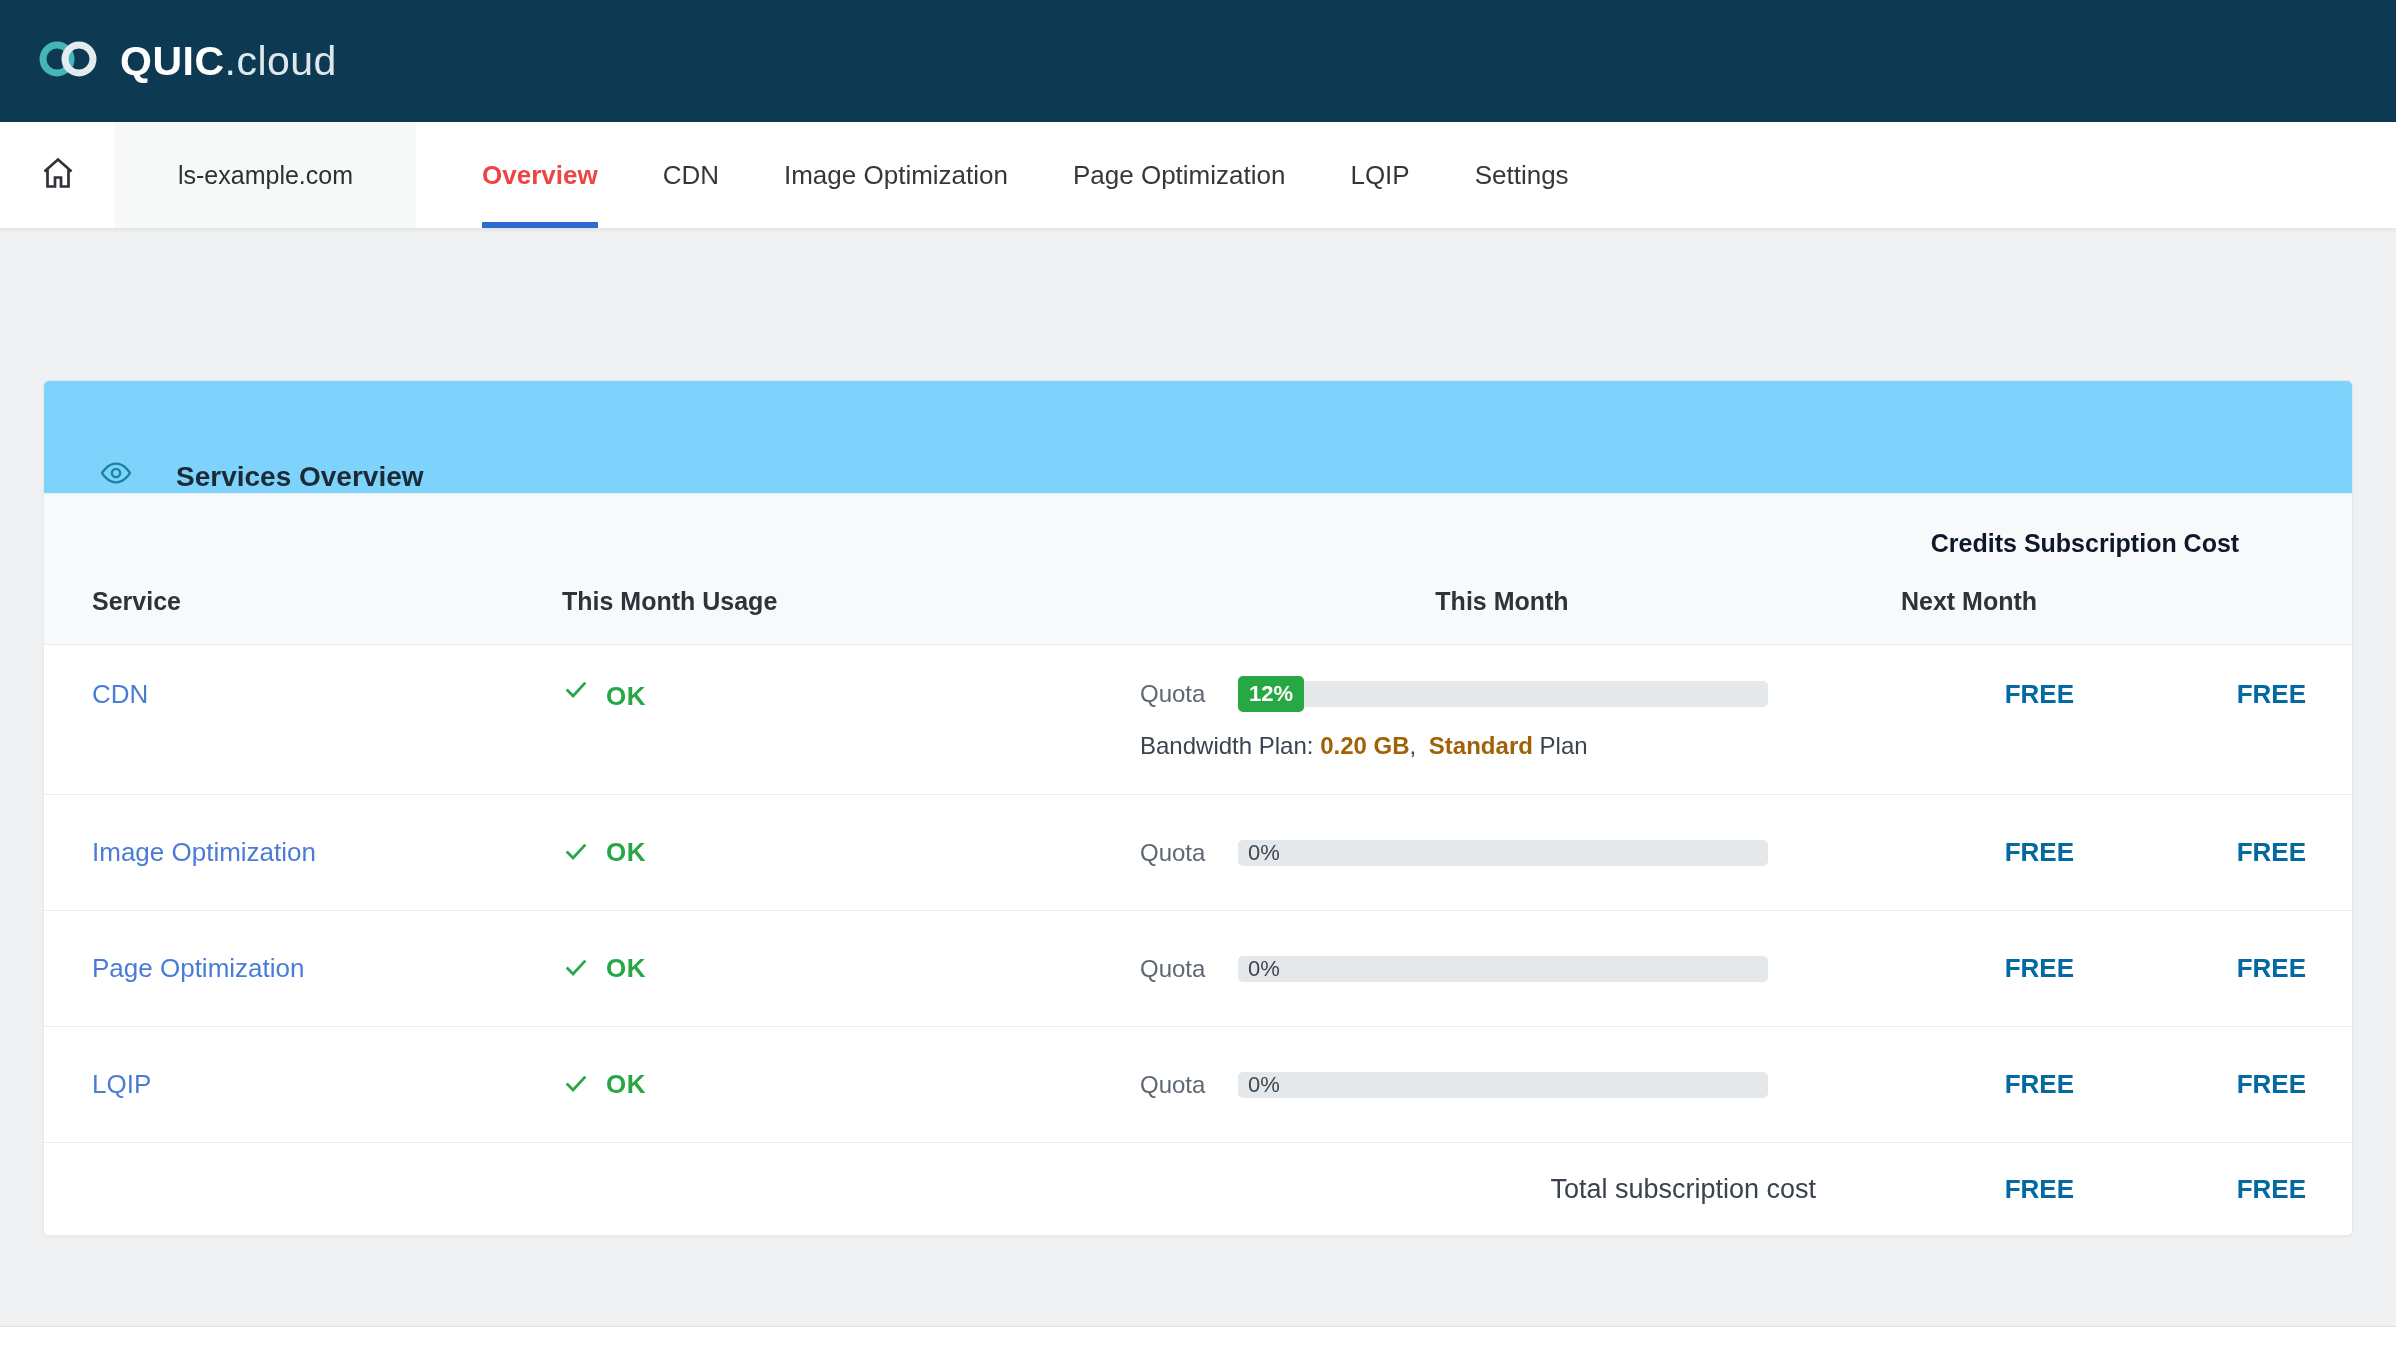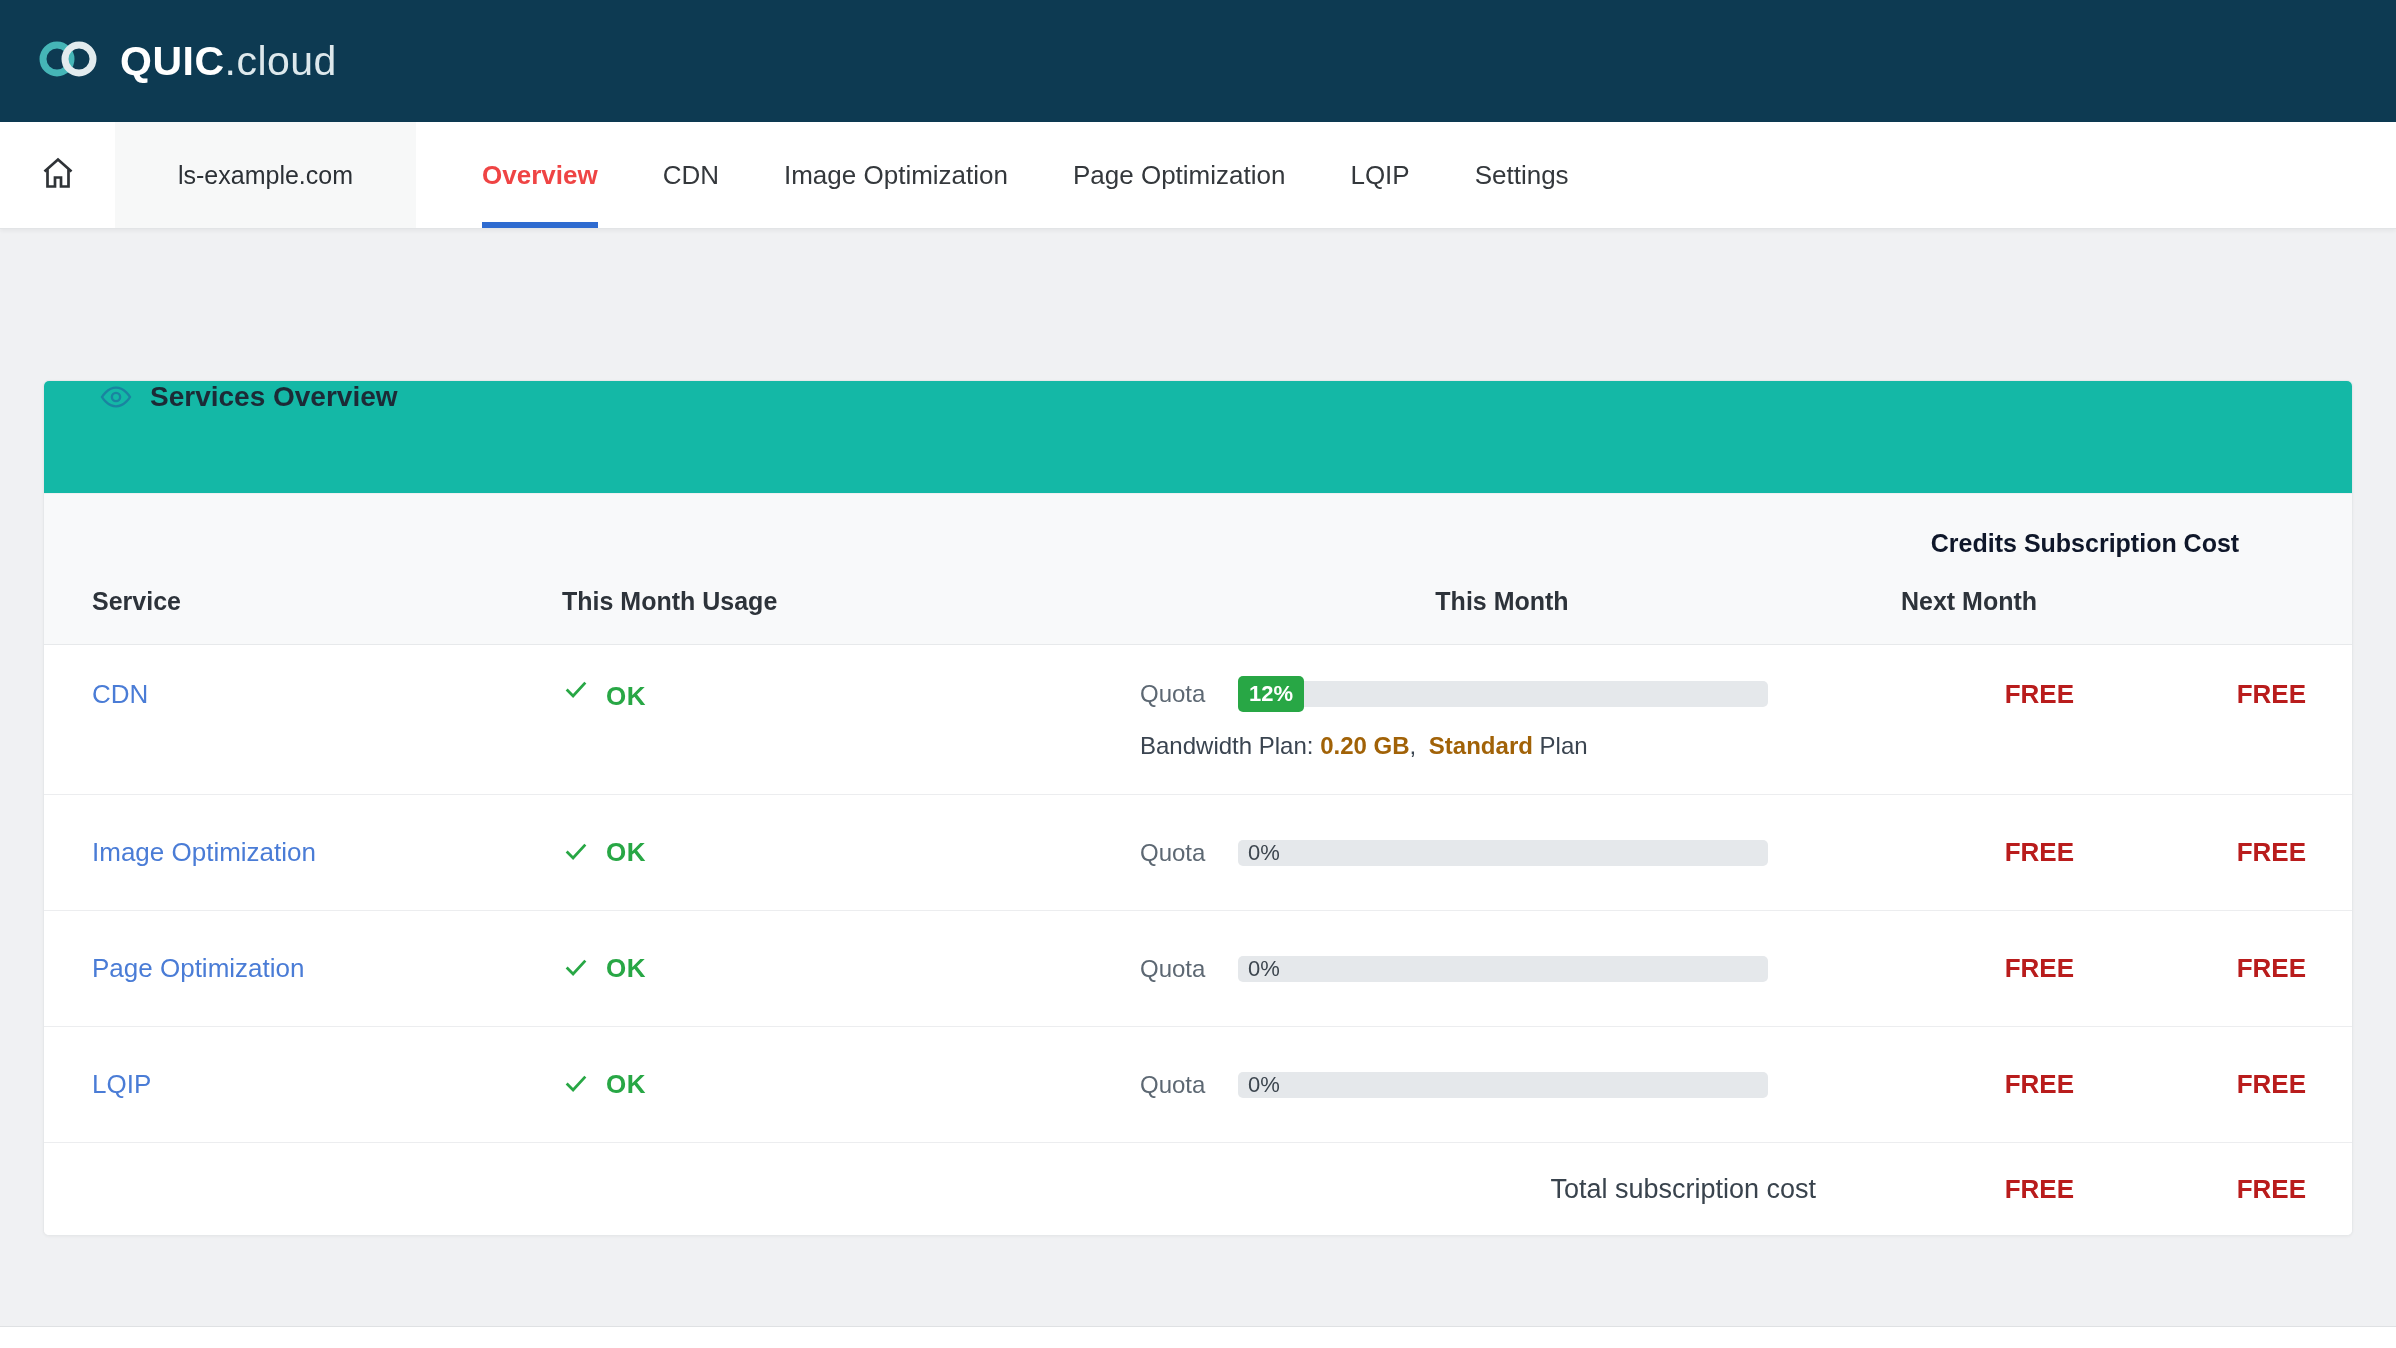--- a/index.html
+++ b/index.html
@@ -60,22 +60,22 @@
   }
 
   
   .main { padding-top:151px; }
   .card {
     width:2310px; margin:0 auto; background:#ffffff;
     border:1px solid #e6e8ea; border-radius:6px;
     box-shadow:0 1px 3px rgba(0,0,0,0.04); overflow:hidden;
   }
   .card-header {
-    height:112px; display:flex; align-items:flex-start;
-    padding-left:52px; gap:14px; background:#14b8a6;
+    height:112px; display:flex; align-items:flex-end;
+    padding-left:52px; gap:40px; background:#7dd3fc;
   }
   .card-header h2 { margin:0; font-size:28px; font-weight:700; color:#1c2a36; }
 
   .grid {
     display:grid;
     grid-template-columns:470px 578px 724px 210px 232px;
     align-items:center;
   }
   .thead { padding:0 48px; background:#f8f9fa; border-top:1px solid #eef0f1; border-bottom:1px solid #e7e9eb; }
   .thr1 { height:64px; align-items:end; }
@@ -100,21 +100,21 @@
     height:36px; line-height:36px; padding:0 11px; border-radius:5px;
   }
   .zero {
     position:absolute; left:10px; top:0; line-height:26px;
     font-size:22px; color:#3c454e; font-weight:500;
   }
   .bw { margin-top:16px; font-size:24px; color:#3a4450; line-height:34px; }
   .bw .bold { font-weight:700; color:#a16207; }
   .bw .sep { margin-right:6px; }
 
-  .money { text-align:right; font-weight:700; font-size:26px; color:#b91c1c; }
+  .money { text-align:right; font-weight:700; font-size:26px; color:#0369a1; }
 
   .row.frow { min-height:92px; border-bottom:none; }
   .total-label { grid-column:1 / 4; text-align:right; padding-right:48px; font-size:27px; color:#39434d; }
 
   .bottom-strip {
     position:absolute; left:0; right:0; bottom:0; height:22px;
     background:#ffffff; border-top:1px solid #dfe1e3;
   }
 </style>
 </head>

